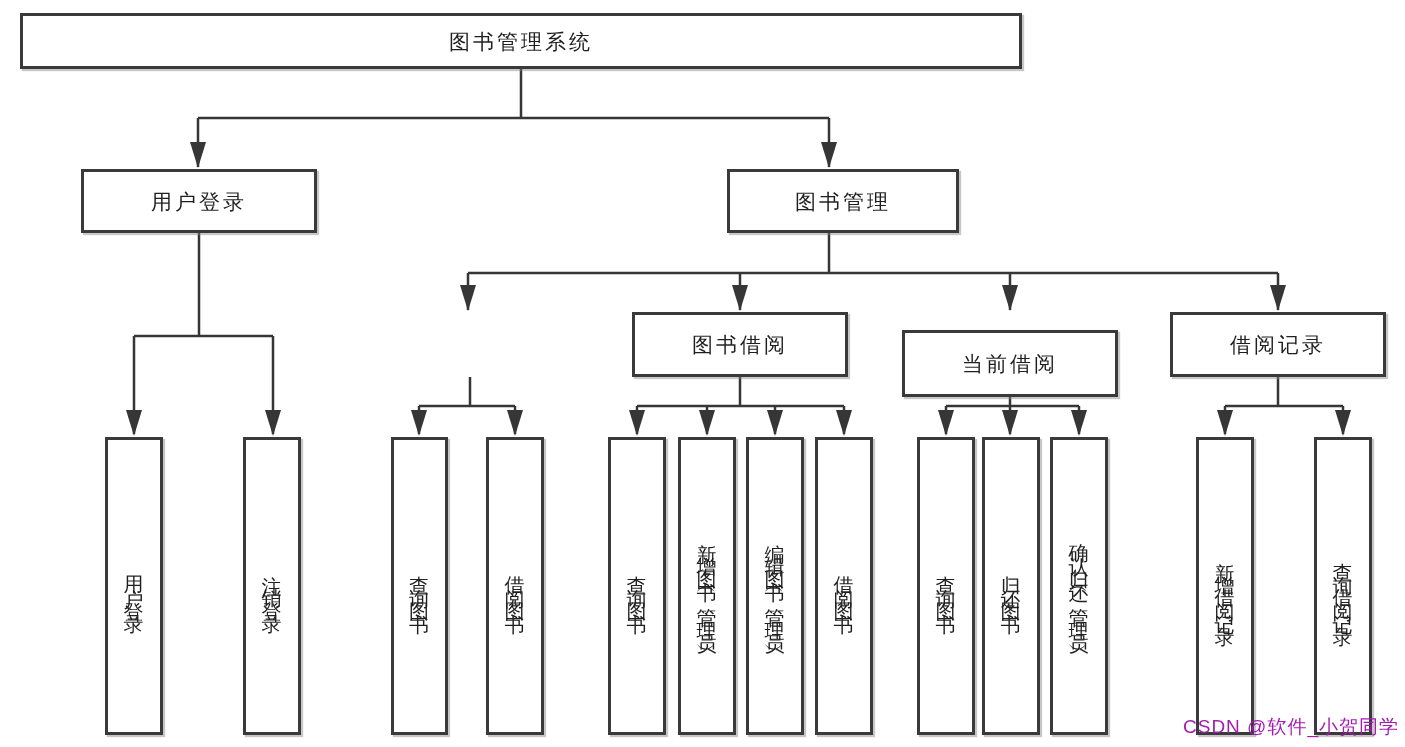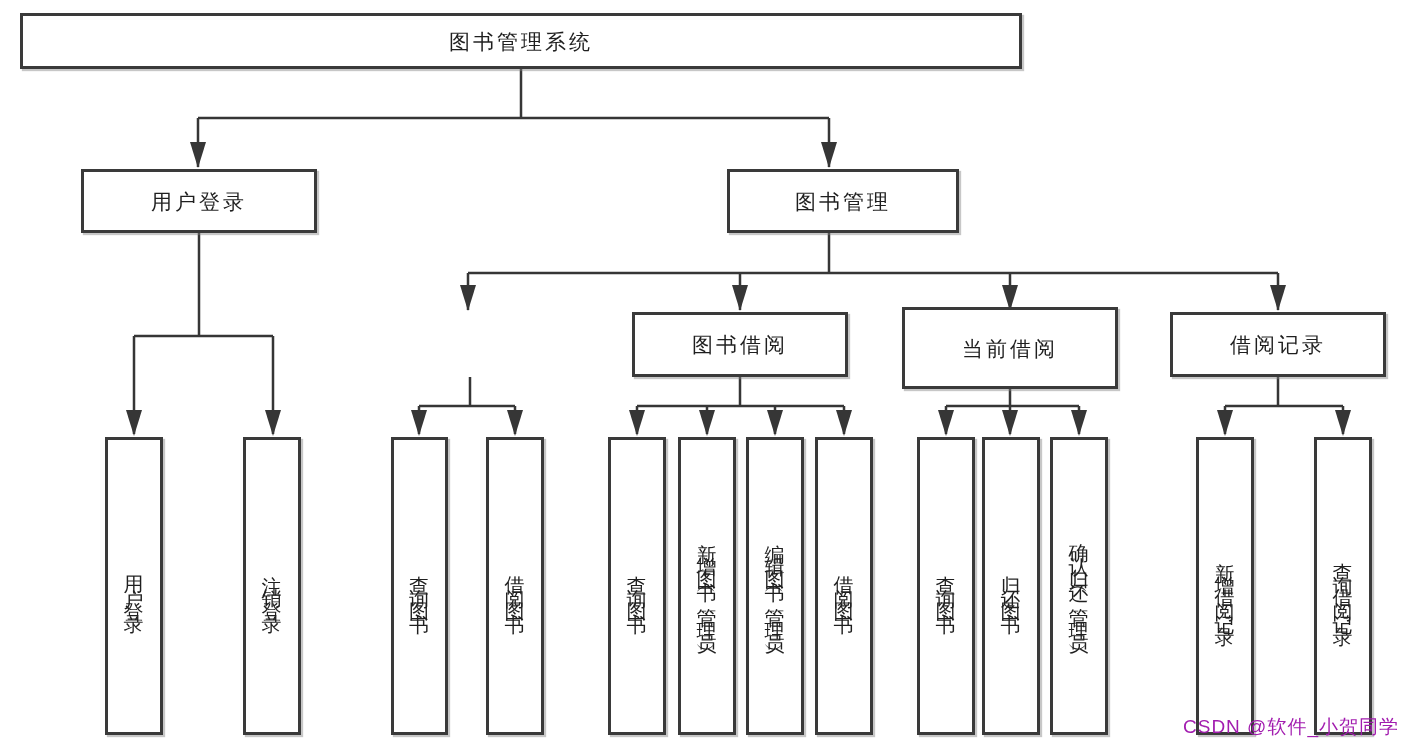--- a/index.html
+++ b/index.html
@@ -60,21 +60,21 @@
       <polygon points="1343,436 1335,410 1351,410"></polygon>
     </g>
   </svg>
 
   <div class="node h" style="left:20px;top:13px;width:1002px;height:56px;">图书管理系统</div>
 
   <div class="node h" style="left:81px;top:169px;width:236px;height:64px;">用户登录</div>
   <div class="node h" style="left:711px;top:169px;width:232px;height:64px;margin-left:16px;">图书管理</div>
 
   <div class="node h" style="left:632px;top:312px;width:216px;height:65px;">图书借阅</div>
-  <div class="node h" style="left:902px;top:307px;width:216px;height:82px;">当前借阅</div>
+  <div class="node h" style="left:902px;top:330px;width:216px;height:67px;">当前借阅</div>
   <div class="node h" style="left:1170px;top:312px;width:216px;height:65px;">借阅记录</div>
 
   <div class="node v" style="left:105px;top:437px;width:58px;height:298px;">用户登录</div>
   <div class="node v" style="left:243px;top:437px;width:58px;height:298px;">注销登录</div>
 
   <div class="node v" style="left:391px;top:437px;width:57px;height:298px;">查询图书</div>
   <div class="node v" style="left:486px;top:437px;width:58px;height:298px;">借阅图书</div>
 
   <div class="node v" style="left:608px;top:437px;width:58px;height:298px;">查询图书</div>
   <div class="node v" style="left:678px;top:437px;width:58px;height:298px;">新增图书（管理员）</div>

